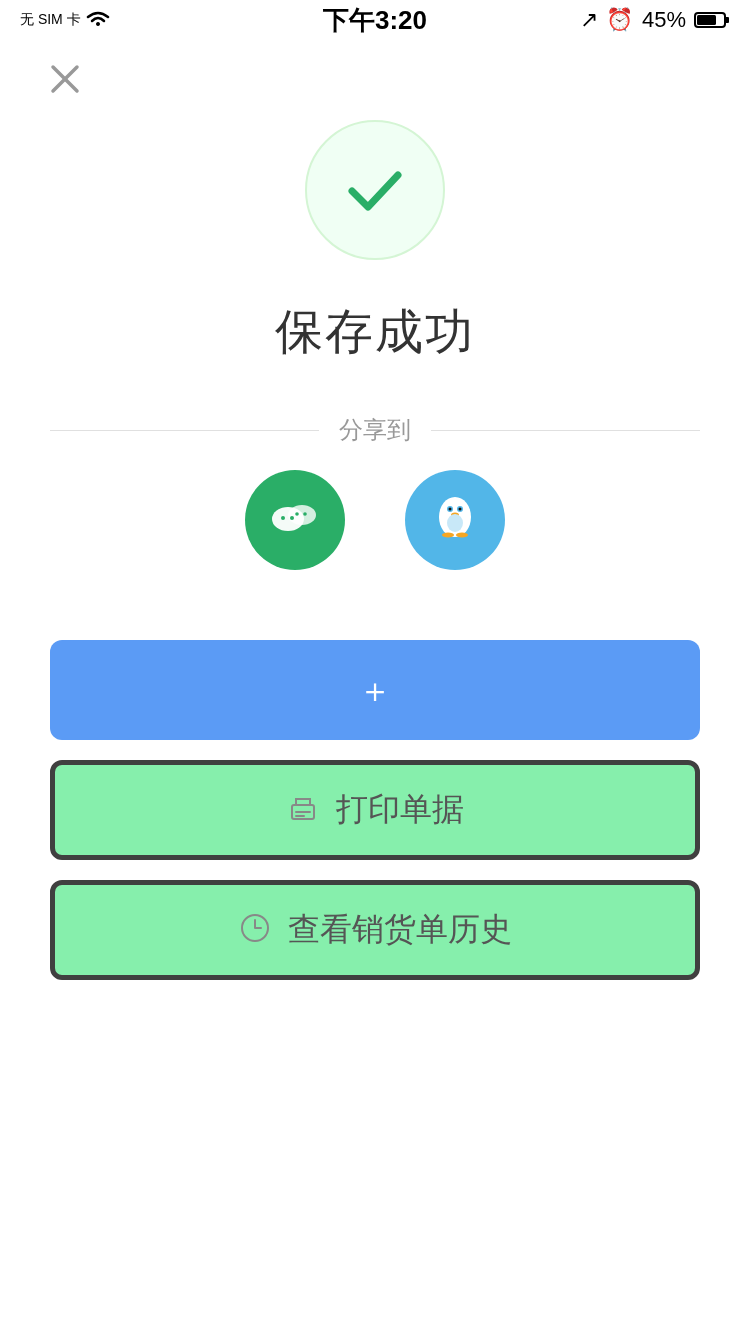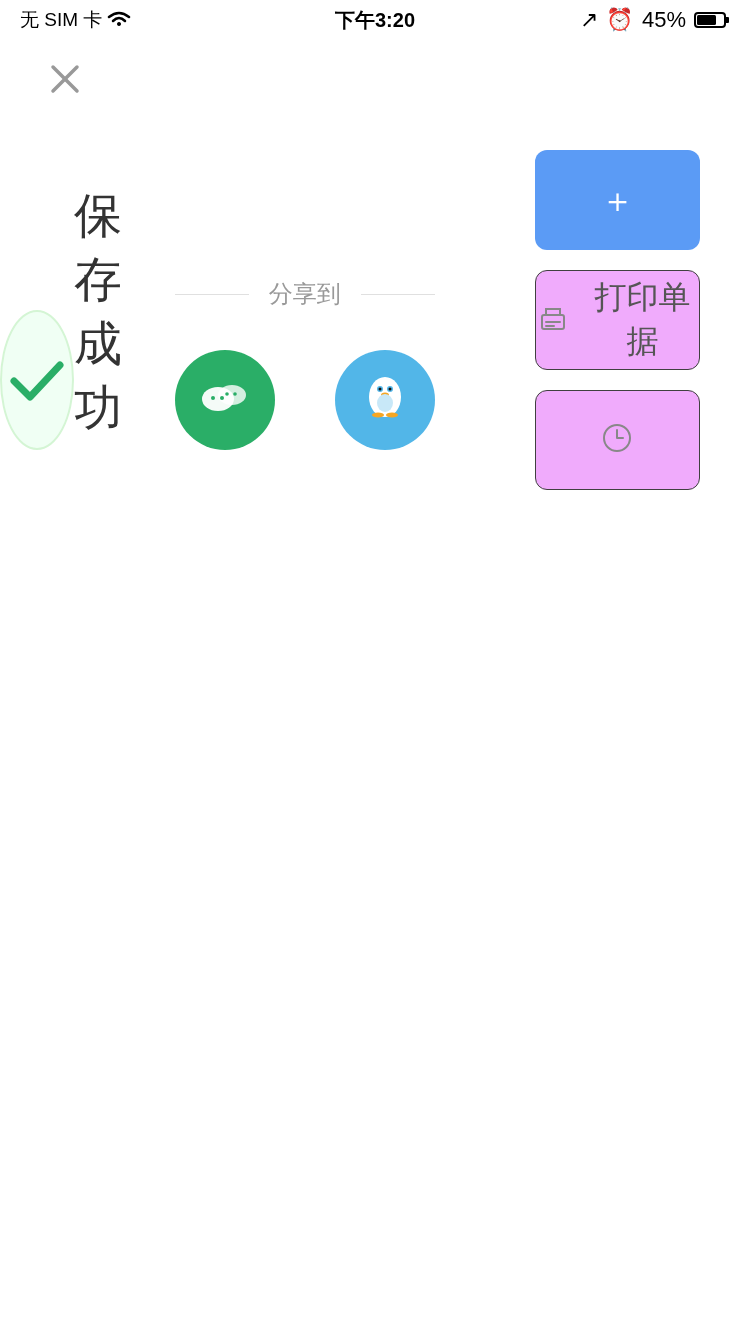--- a/index.html
+++ b/index.html
@@ -29,25 +29,25 @@
       padding: 0 20px;
       font-size: 24px;
       font-weight: 500;
       color: #000;
     }
 
     .status-left {
       display: flex;
       align-items: center;
       gap: 3px;
-      font-size: 19px;
+      font-size: 14px;
     }
 
     .status-center {
-      font-size: 20px;
+      font-size: 26px;
       font-weight: 600;
       position: absolute;
       left: 50%;
       transform: translateX(-50%);
     }
 
     .status-right {
       display: flex;
       align-items: center;
       gap: 8px;
@@ -68,21 +68,22 @@
     }
 
     .close-icon-svg {
       width: 36px;
       height: 36px;
     }
 
     
     .main-content {
       display: flex;
-      align-items: flex-end;
+      flex-direction: column;
+      align-items: center;
       padding-top: 80px;
     }
 
     
     .success-circle {
       width: 140px;
       height: 140px;
       border-radius: 50%;
       background: #f0fff4;
       border: 2px solid #d4f5d4;
@@ -110,21 +111,21 @@
     .share-section {
       width: 100%;
       padding: 0 50px;
       margin-bottom: 40px;
     }
 
     .divider-row {
       display: flex;
       align-items: center;
       gap: 20px;
-      margin-bottom: 40px;
+      margin-bottom: 24px;
     }
 
     .divider-line {
       flex: 1;
       height: 1px;
       background: #e0e0e0;
     }
 
     .divider-label {
       font-size: 24px;
@@ -181,23 +182,23 @@
       border: none;
       outline: none;
     }
 
     .action-btn.primary {
       background: #5b9bf5;
       color: #ffffff;
     }
 
     .action-btn.secondary {
-      background: #f0abfc;
+      background: #86efac;
       color: #555;
-      border: 1px solid #404040;
+      border: 5px solid #404040;
     }
 
     .btn-icon {
       font-size: 34px;
       line-height: 1;
     }
   </style>
 </head>
 <body>
 
@@ -302,17 +303,18 @@
       <span>打印单据</span>
     </button>
 
     <button class="action-btn secondary">
       <span class="btn-icon">
         <svg width="34" height="34" viewBox="0 0 34 34" fill="none">
           <circle cx="17" cy="17" r="13" stroke="#888" stroke-width="2" fill="none"></circle>
           <polyline points="17,9 17,17 23,17" stroke="#888" stroke-width="2" stroke-linecap="round" stroke-linejoin="round"></polyline>
         </svg>
       </span>
+      <span>查看销货单历史</span>
     </button>
 
   </div>
 
 </div>
 
 </body></html>

